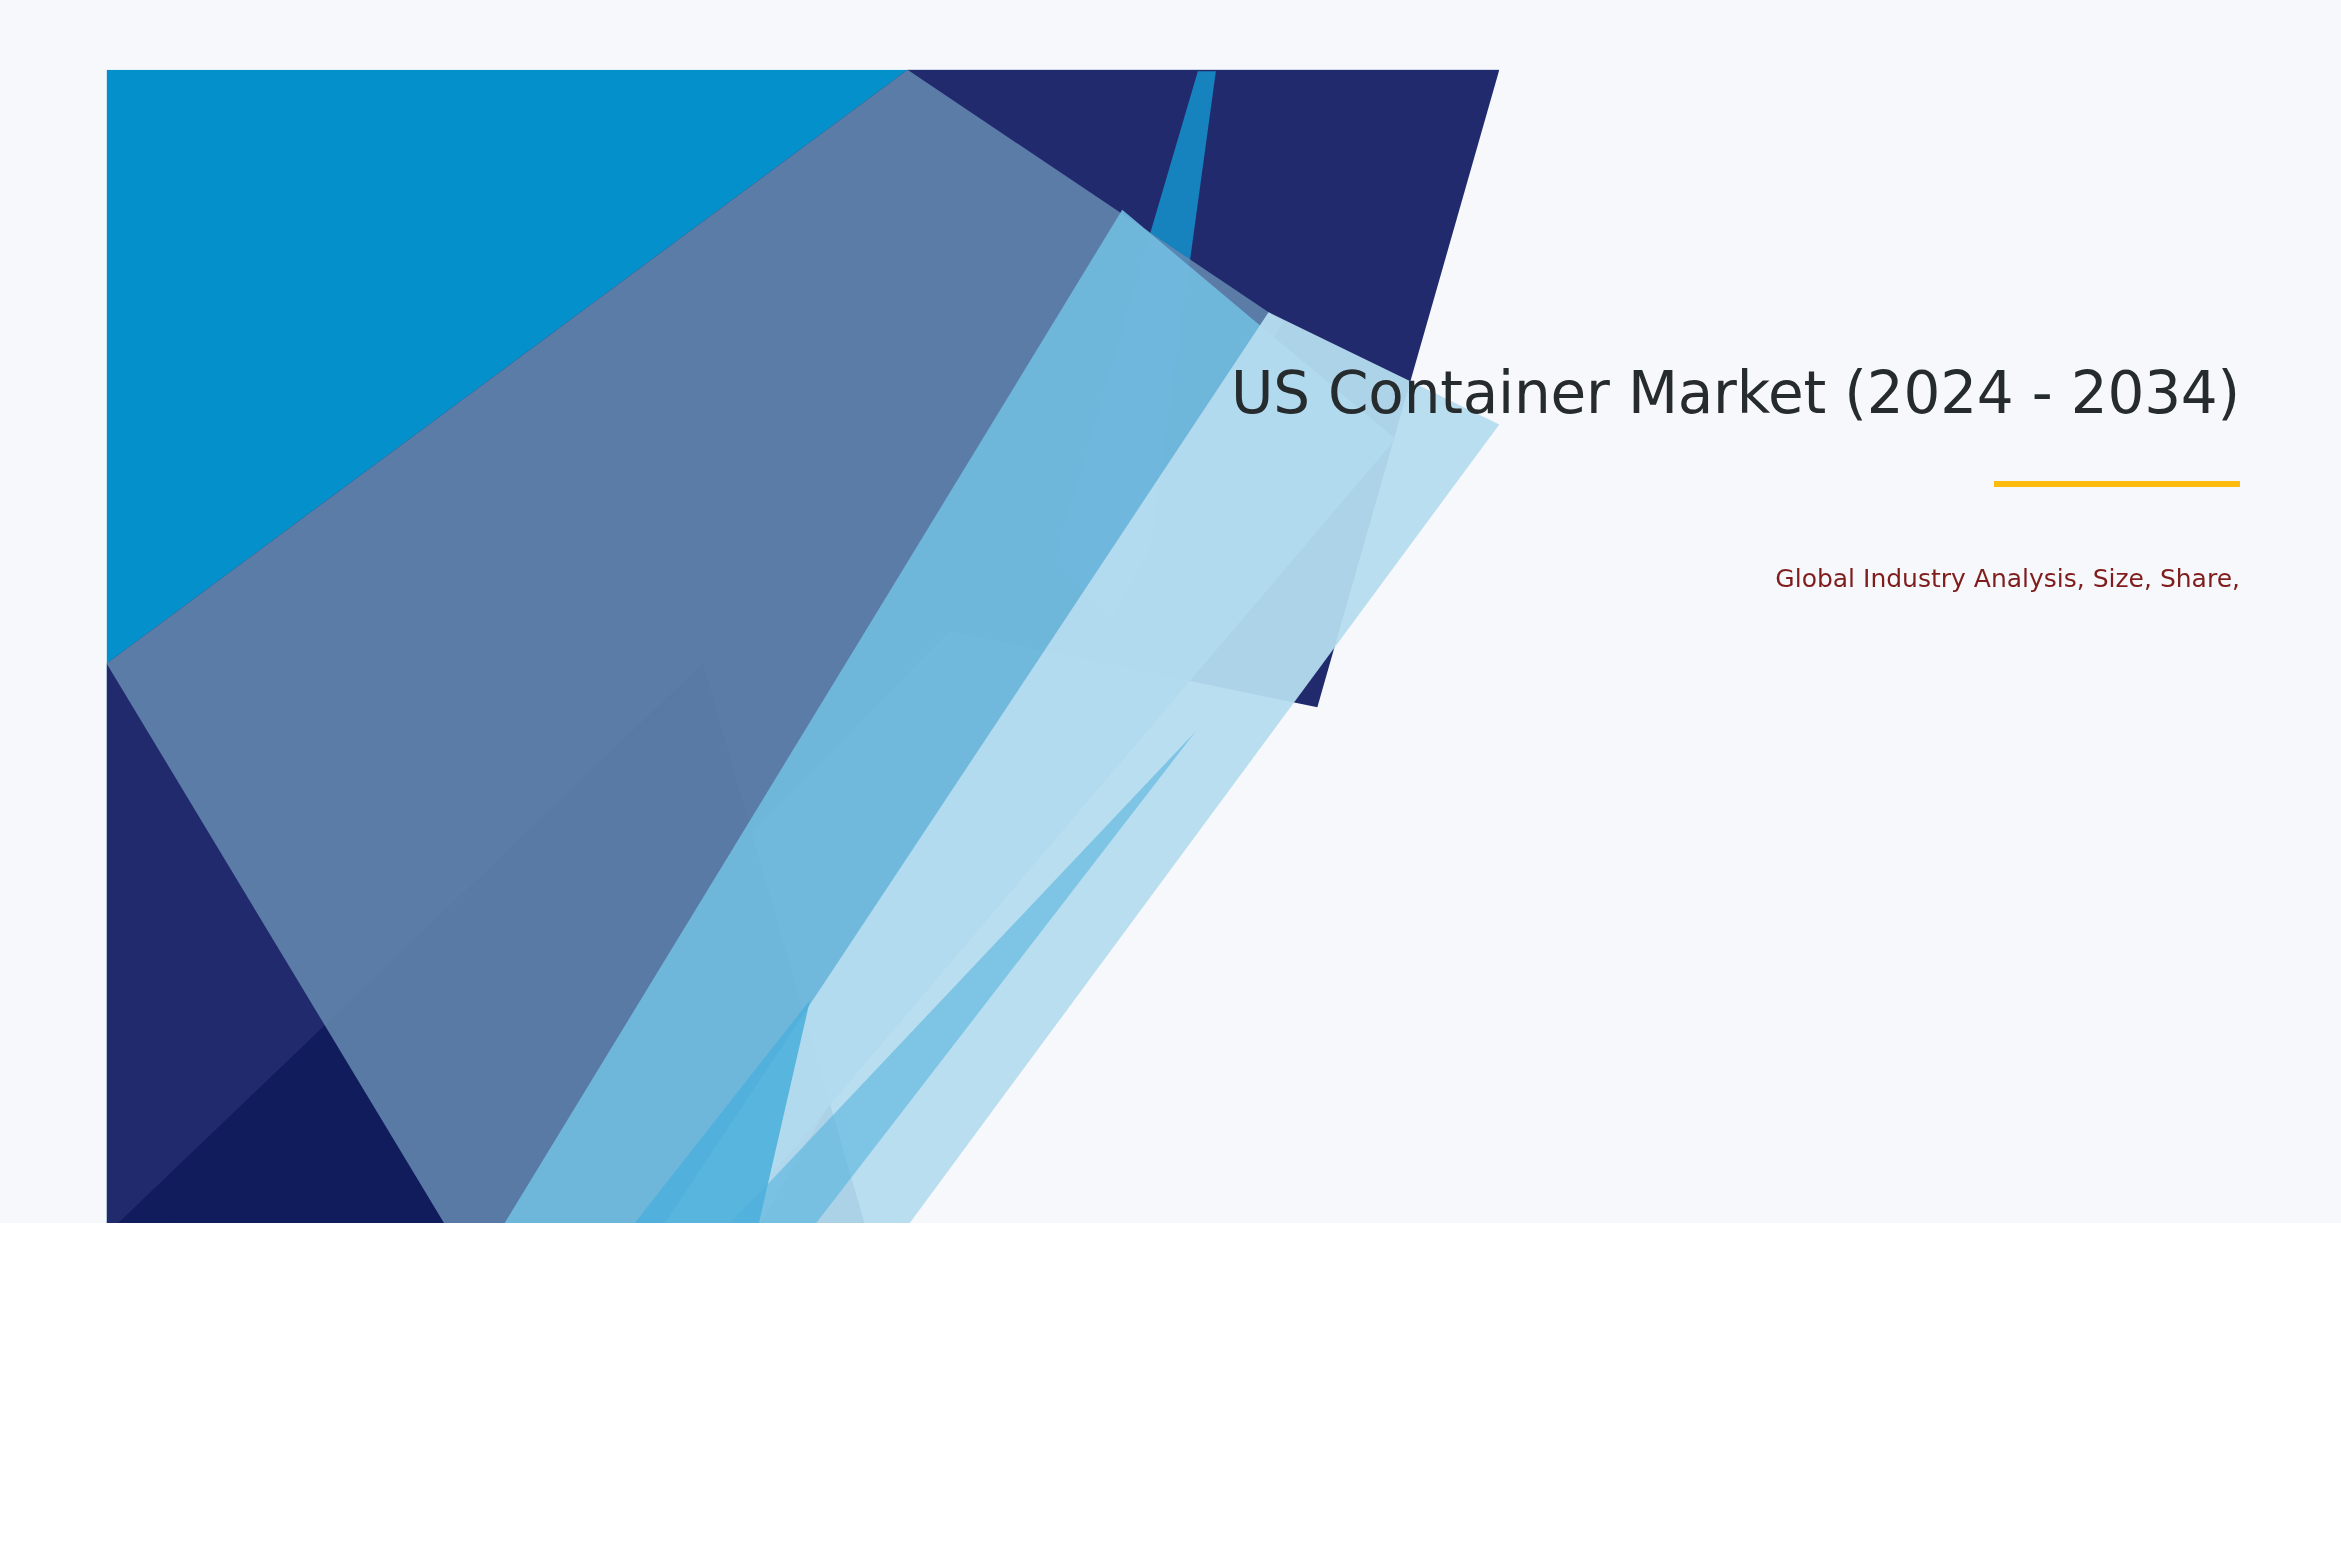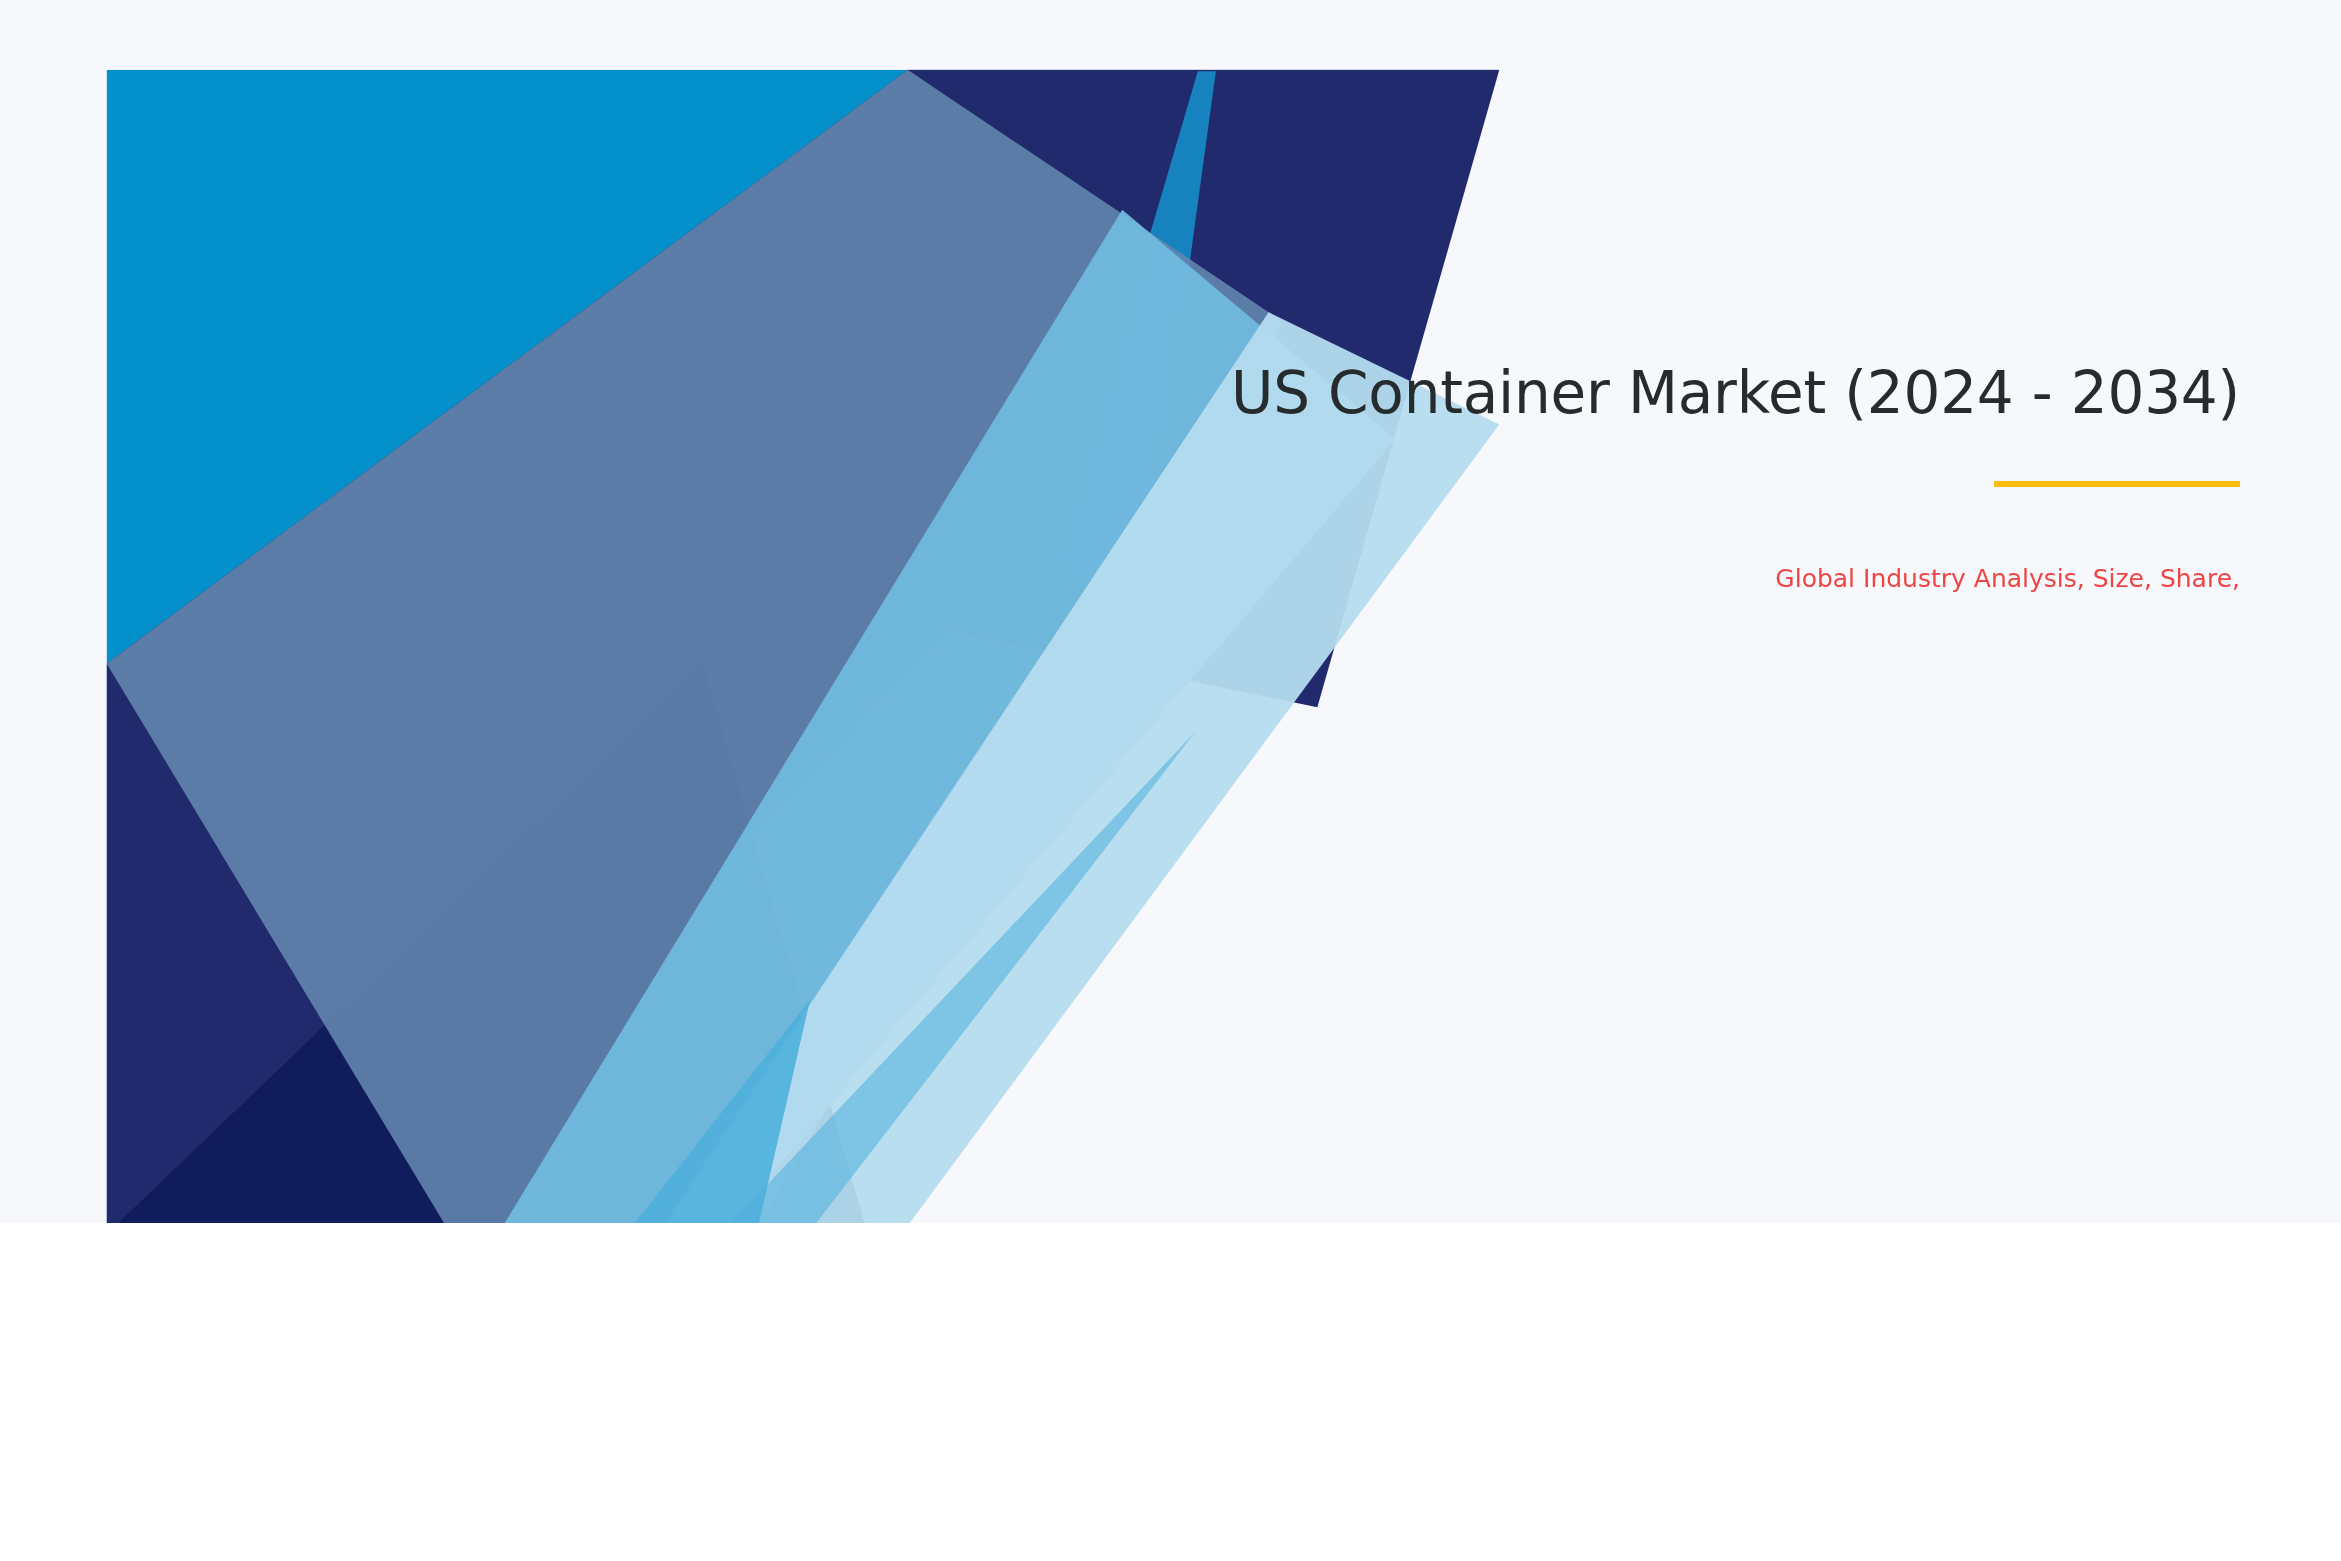--- a/index.html
+++ b/index.html
@@ -61,21 +61,21 @@
     height: 6.3px;
     background: #fdbc0d;
   }
 
   #page-subtitle {
     margin: 0;
     margin-top: 74px;
     font-size: 25px;
     font-weight: 400;
     line-height: 1.40;
-    color: #ef4444;
+    color: #7f1d1d;
     max-width: 634px;
     margin-left: auto;
   }
   .sub-line { display: block; }
 </style>
 </head>
 <body>
 
 <div id="page">
 

